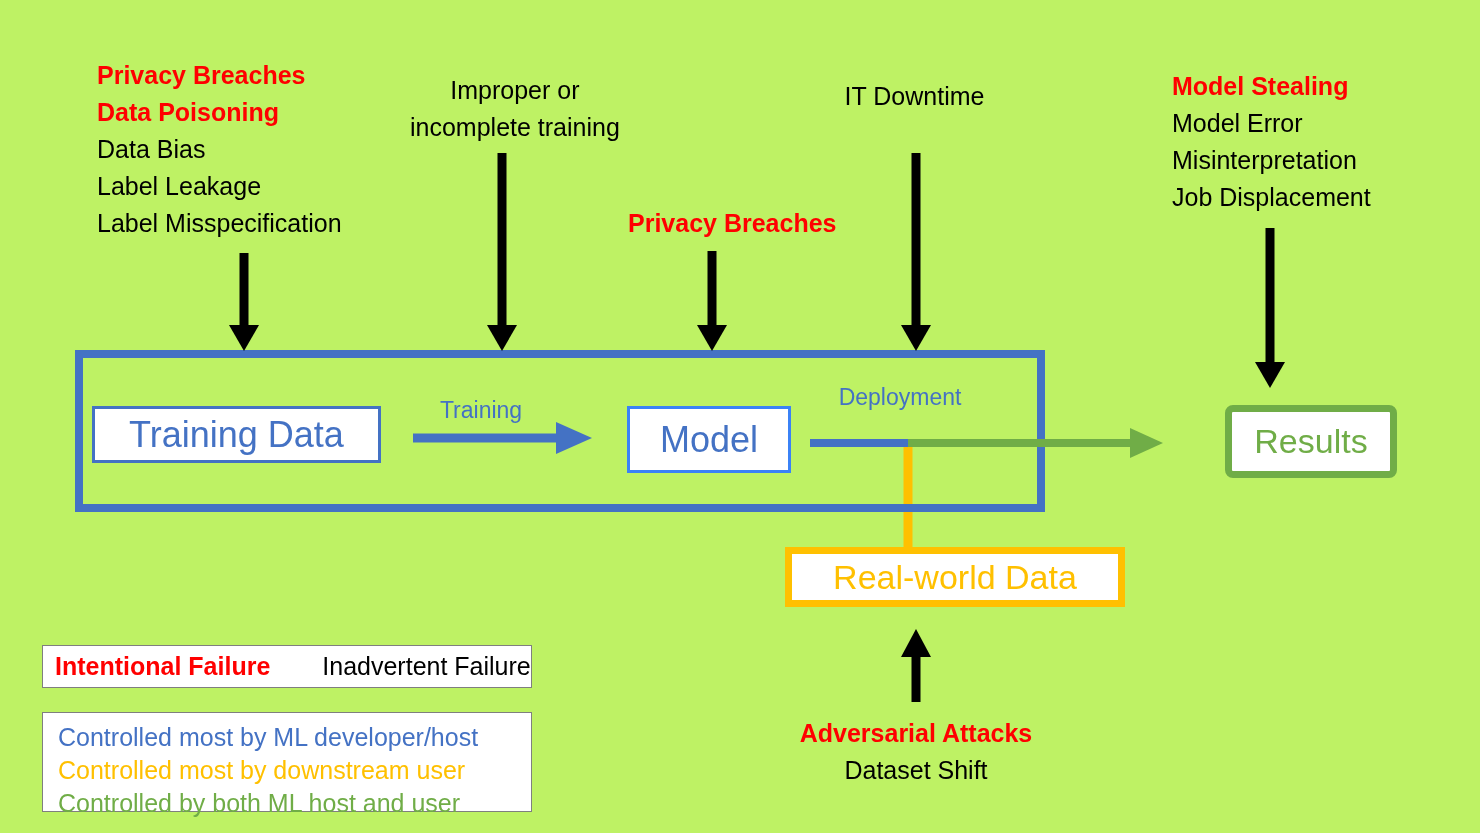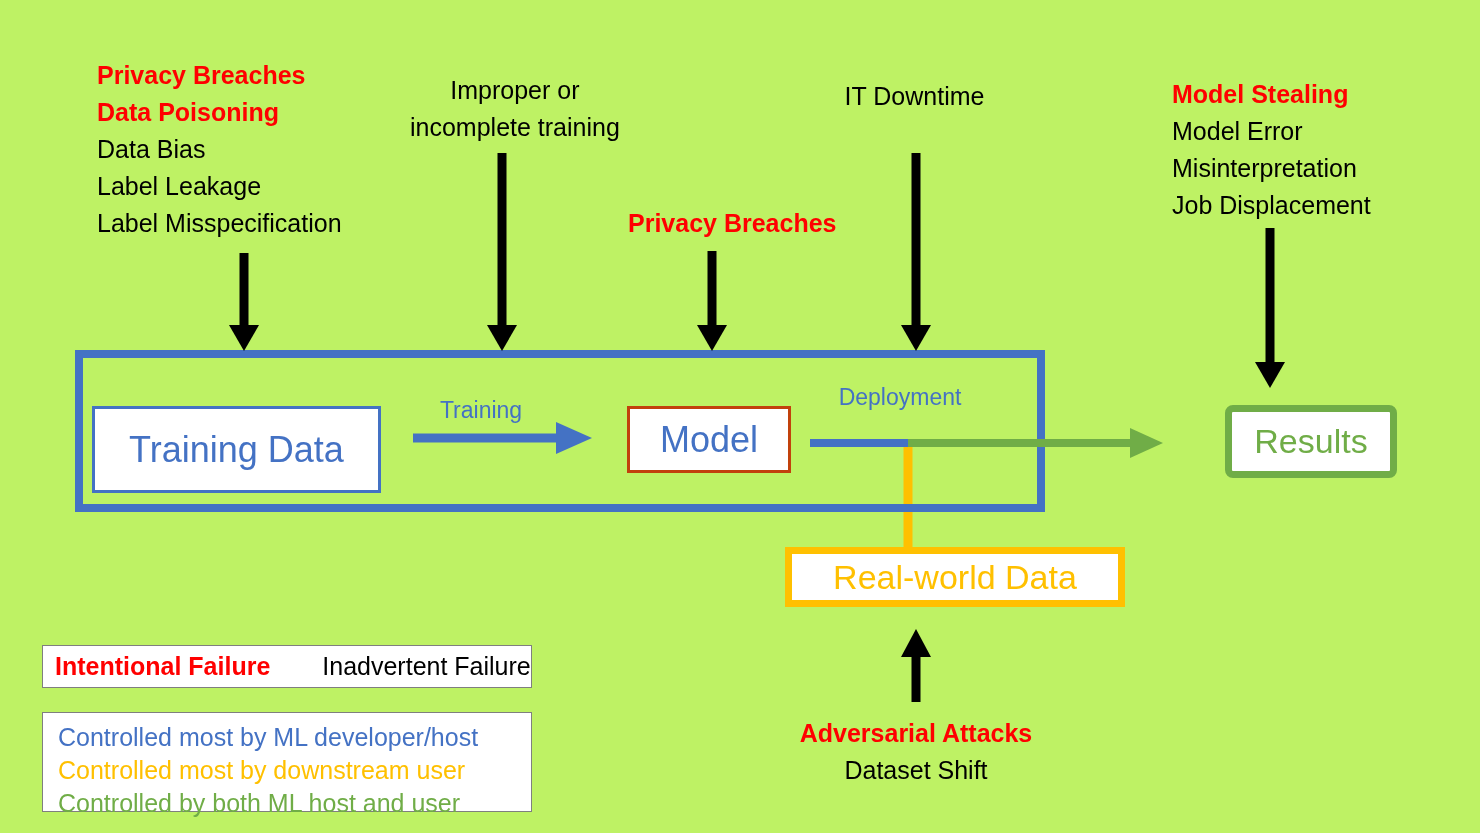--- a/index.html
+++ b/index.html
@@ -16,23 +16,23 @@
   .center{text-align:center;}
   
   .outer-box{
     left:75px;top:350px;width:970px;height:162px;
     border:8px solid #4472C4;box-sizing:border-box;z-index:1;background:transparent;
   }
   .node{
     display:flex;align-items:center;justify-content:center;
     box-sizing:border-box;background:#ffffff;z-index:2;white-space:nowrap;
   }
-  .td-box{left:92px;top:406px;width:289px;height:87px;border:3px solid #4472C4;
+  .td-box{left:92px;top:406px;width:289px;height:57px;border:3px solid #4472C4;
     color:#4472C4;font-size:36px;}
-  .model-box{left:627px;top:406px;width:164px;height:67px;border:3px solid #c2410c;
+  .model-box{left:627px;top:406px;width:164px;height:67px;border:3px solid #3b82f6;
     color:#4472C4;font-size:36px;}
   .results-box{left:1225px;top:405px;width:172px;height:73px;border:7px solid #70AD47;
     border-radius:8px;color:#70AD47;font-size:34px;}
   .rw-box{left:785px;top:547px;width:340px;height:60px;border:7px solid #FFC000;
     color:#FFC000;font-size:34px;z-index:2;}
   .flow-label{position:absolute;color:#4472C4;font-size:23px;z-index:3;text-align:center;}
   
   .legend1{
     left:42px;top:645px;width:490px;height:43px;border:1px solid #7f7f7f;
     box-sizing:border-box;display:flex;align-items:center;padding-left:12px;
@@ -74,21 +74,21 @@
   </div>
 
   <div class="t-group" style="left:628px;top:205px;">
     <div class="t-line intentional">Privacy Breaches</div>
   </div>
 
   <div class="t-group center" style="left:762px;top:78px;width:305px;">
     <div class="t-line inadvertent">IT Downtime</div>
   </div>
 
-  <div class="t-group" style="left:1172px;top:76px;">
+  <div class="t-group" style="left:1172px;top:68px;">
     <div class="t-line intentional">Model Stealing</div>
     <div class="t-line inadvertent">Model Error</div>
     <div class="t-line inadvertent">Misinterpretation</div>
     <div class="t-line inadvertent">Job Displacement</div>
   </div>
 
   <div class="t-group center" style="left:766px;top:715px;width:300px;">
     <div class="t-line intentional">Adversarial Attacks</div>
     <div class="t-line inadvertent">Dataset Shift</div>
   </div>

